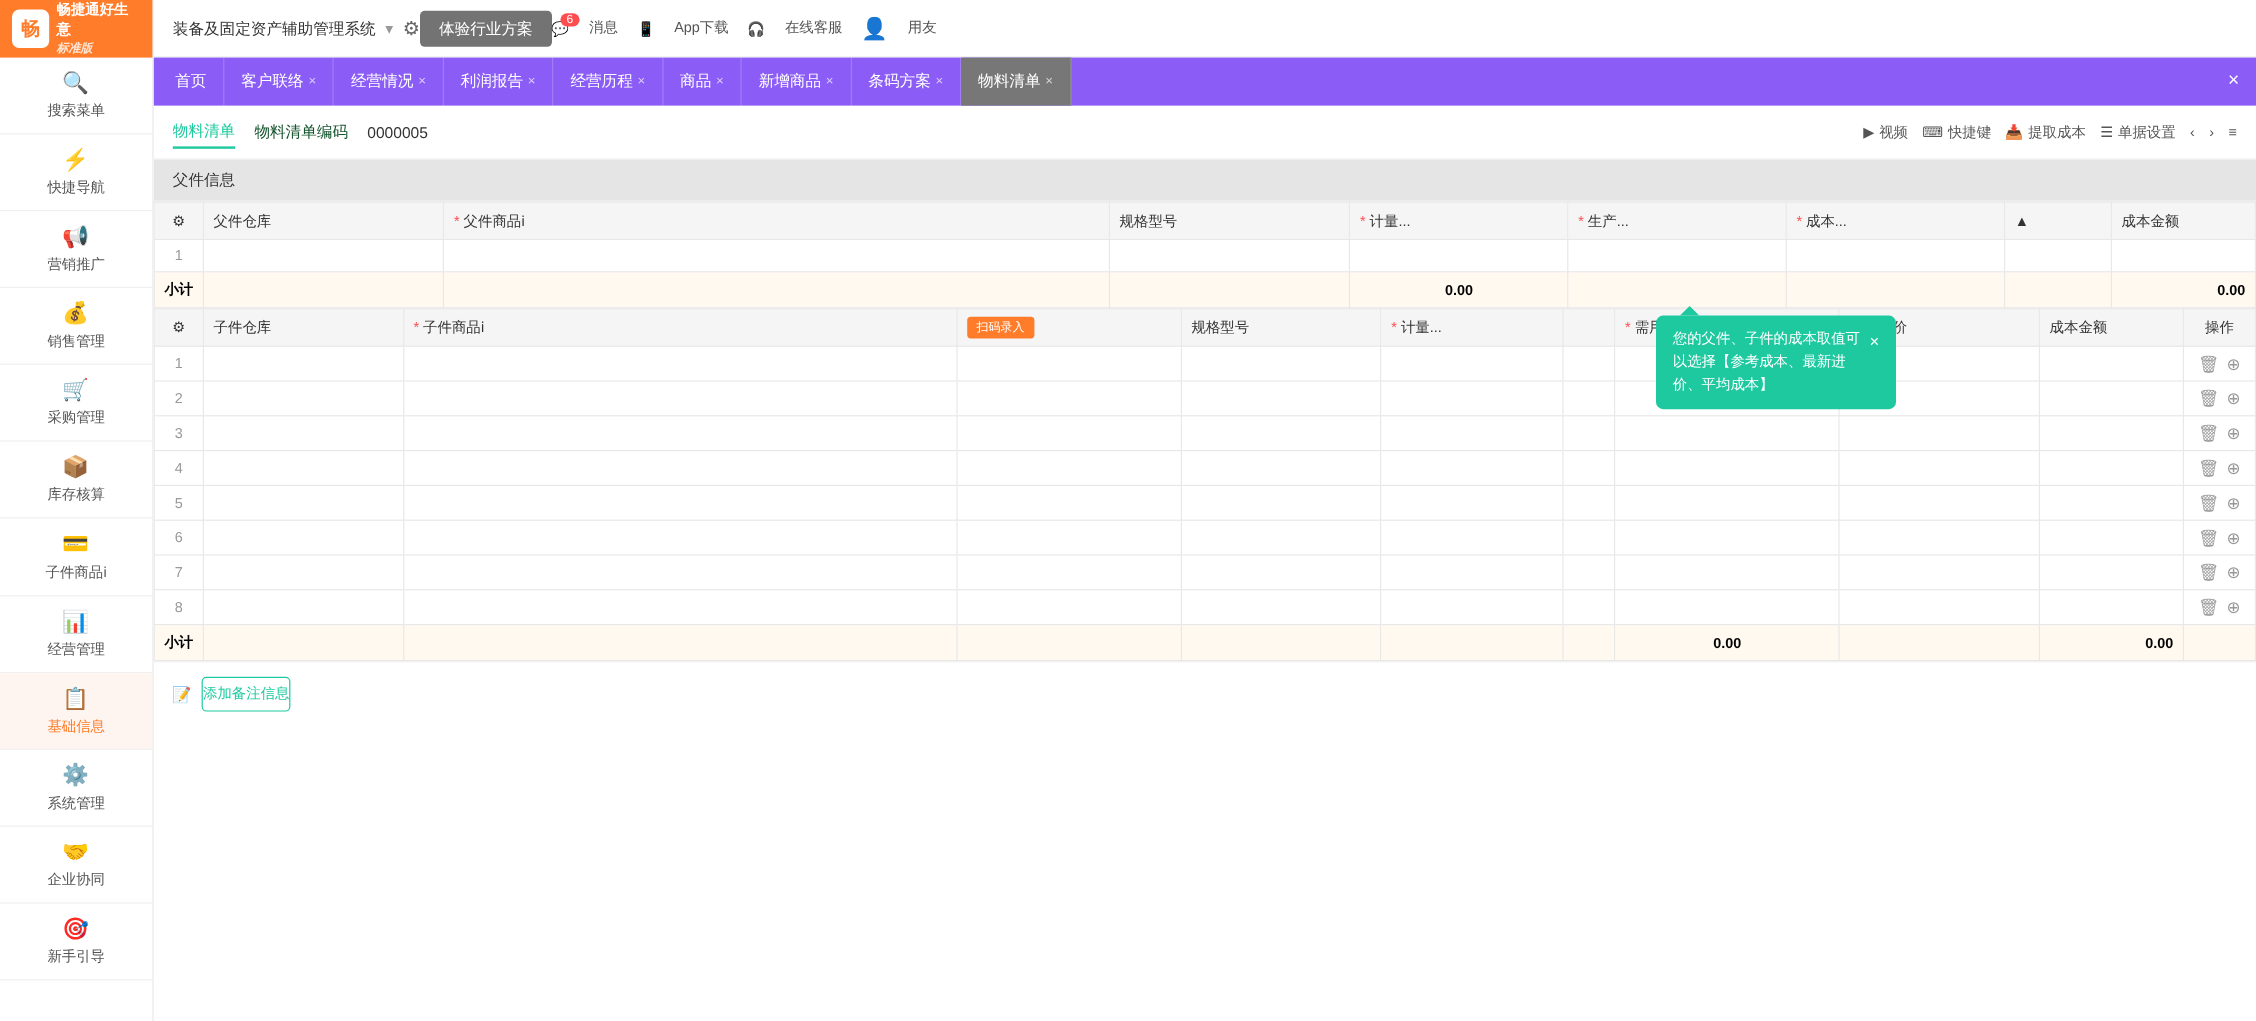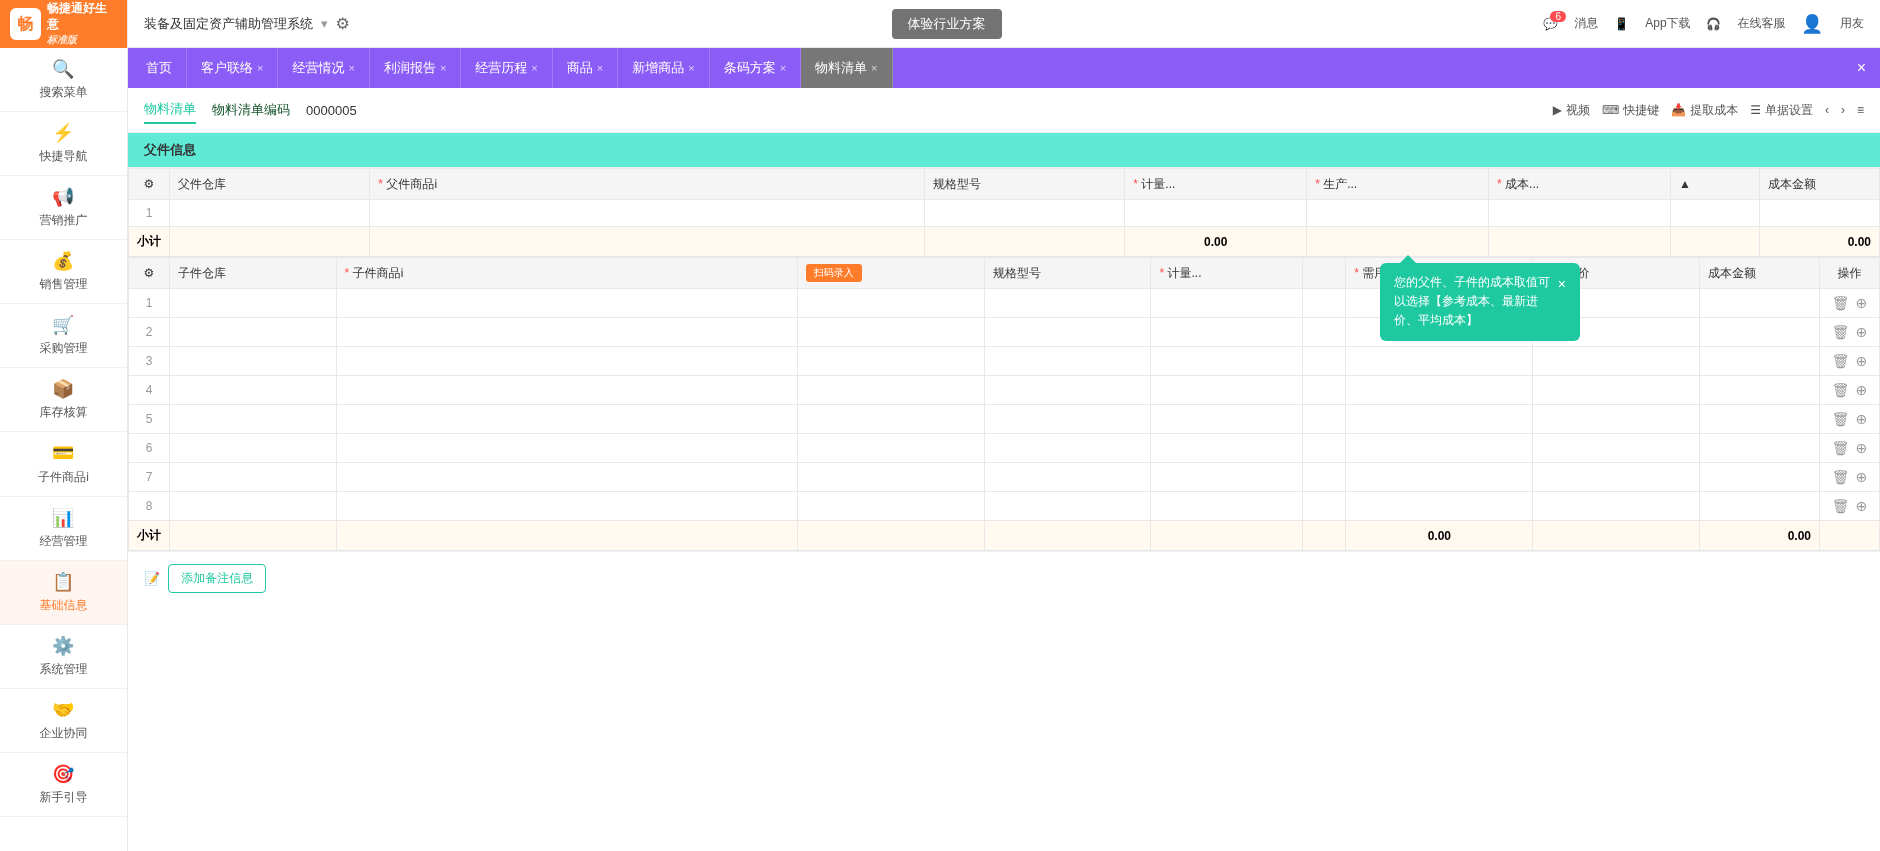--- a/index.html
+++ b/index.html
@@ -57,21 +57,20 @@
     .main { flex: 1; display: flex; flex-direction: column; overflow: hidden; }
 
     
     .topbar {
       height: 48px;
       background: #fff;
       border-bottom: 1px solid #e8e8e8;
       display: flex;
       align-items: center;
       padding: 0 16px;
-      justify-content: space-between;
     }
     .topbar-left { display: flex; align-items: center; gap: 8px; color: #333; font-size: 13px; }
     .topbar-left .sys-title { font-weight: 500; }
     .topbar-left .arrow-down { color: #999; }
     .topbar-left .settings-icon { color: #666; font-size: 16px; }
     .topbar-center .trial-btn {
       background: #737373;
       color: #fff;
       border: none;
       padding: 6px 16px;
@@ -153,23 +152,23 @@
       gap: 12px;
       font-size: 12px;
       color: #555;
     }
     .sub-header-right span { display: flex; align-items: center; gap: 4px; cursor: pointer; }
 
     
     .section-title {
       padding: 8px 16px;
       font-size: 13px;
-      font-weight: bold;
+      font-weight: normal;
       color: #333;
-      background: #5eead4;
+      background: #e5e5e5;
       border-bottom: 1px solid #f0f0f0;
     }
 
     
     .data-table { width: 100%; border-collapse: collapse; font-size: 12px; }
     .data-table th, .data-table td {
       border: 1px solid #e8e8e8;
       padding: 6px 8px;
       text-align: left;
       white-space: nowrap;
@@ -234,21 +233,21 @@
       padding: 12px 16px;
       border-top: 1px solid #f0f0f0;
       display: flex;
       align-items: center;
       gap: 8px;
     }
     .bottom-actions .add-row-btn {
       background: #fff;
       border: 1px solid #1ec9a0;
       color: #1ec9a0;
-      padding: 5px 12px;
+      padding: 5px 0;
       border-radius: 4px;
       cursor: pointer;
       font-size: 12px;
     }
   </style>
 </head>
 <body>
 
 <div class="sidebar">
   <div class="sidebar-logo">

